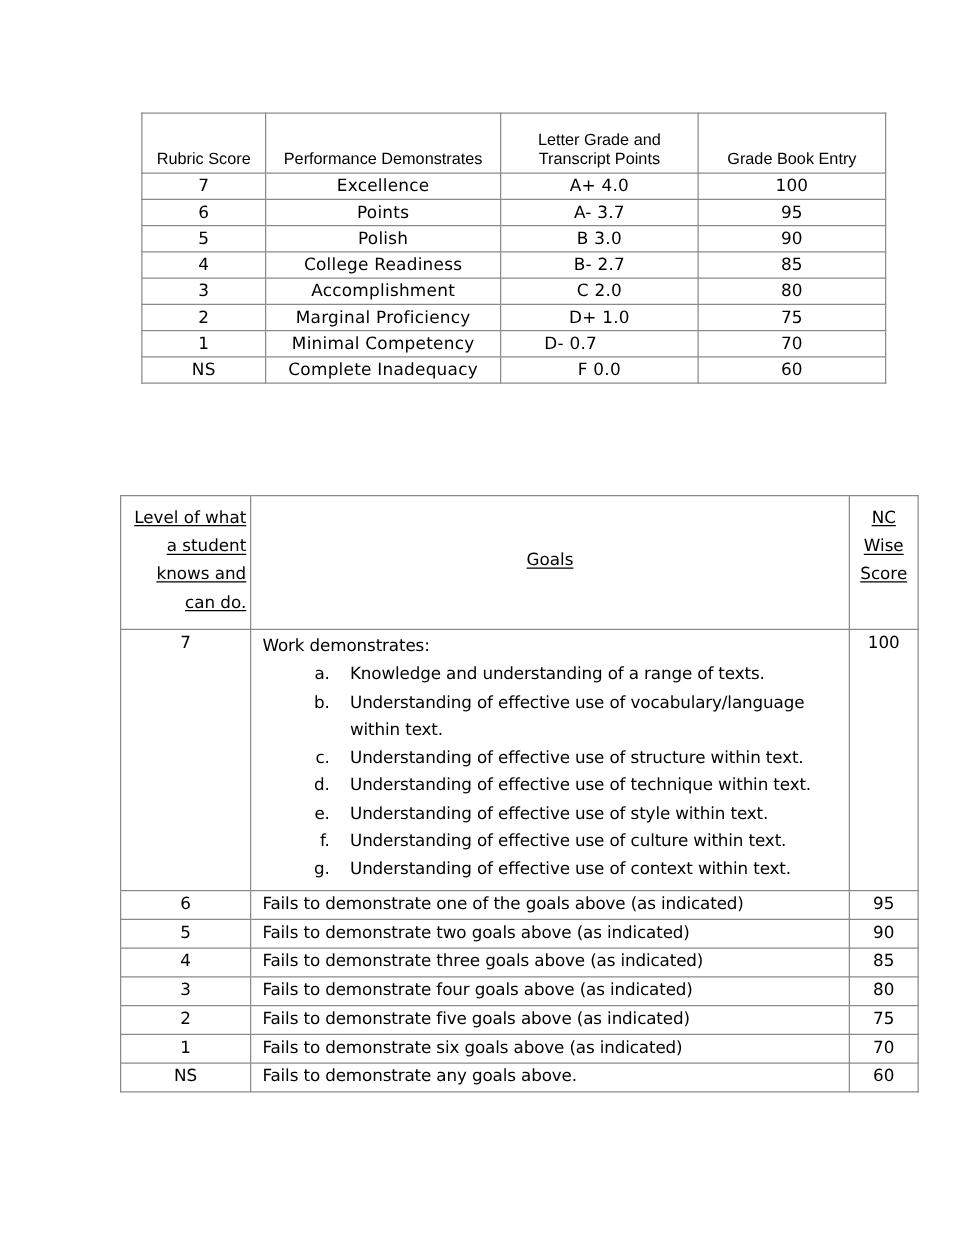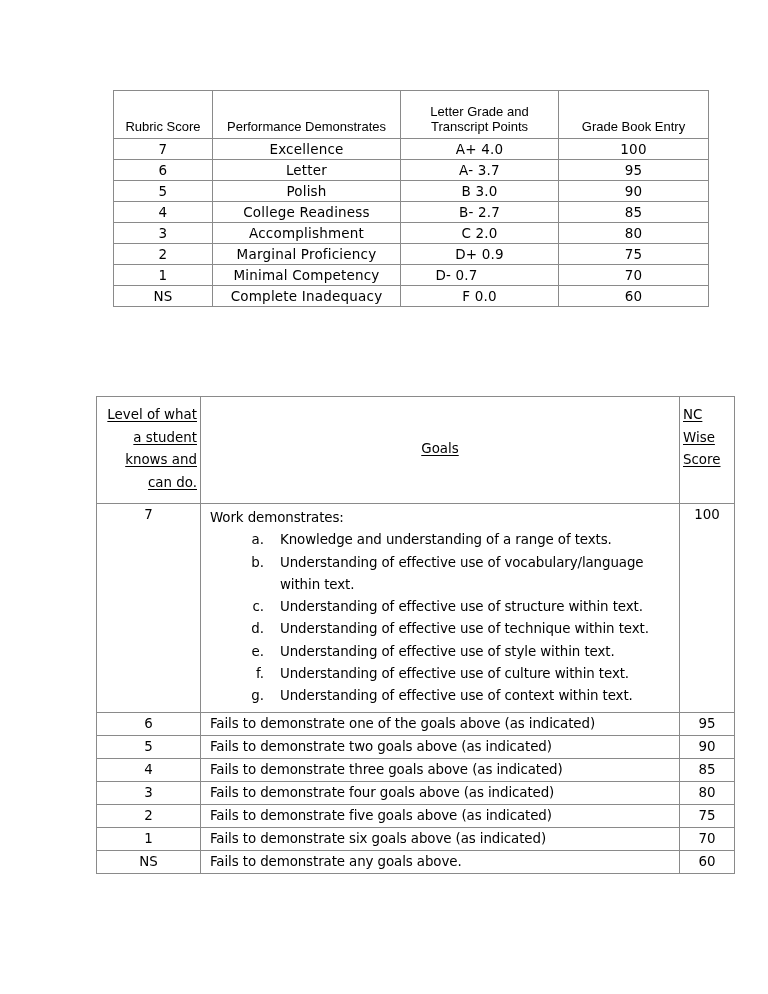--- a/index.html
+++ b/index.html
@@ -119,21 +119,21 @@
   #goals-rubric-table thead th.h-level { text-align: center; }
   #goals-rubric-table thead th.h-level span:first-child { text-align: right; }
   #goals-rubric-table thead th.h-goals {
     text-align: center;
     vertical-align: middle;
   }
   #goals-rubric-table thead th.h-goals .u {
     text-decoration: underline;
     text-underline-offset: 2px;
   }
-  #goals-rubric-table thead th.h-score { text-align: left; }
+  #goals-rubric-table thead th.h-score { text-align: center; }
 
   #goals-rubric-table tbody td.lvl {
     text-align: center;
     vertical-align: top;
     font-family: "DejaVu Sans", sans-serif;
     font-size: 13.4px;
     padding-top: 3px;
   }
   #goals-rubric-table tbody td.score {
     text-align: center;
@@ -199,21 +199,21 @@
     </thead>
     <tbody>
       <tr>
         <td>7</td>
         <td>Excellence</td>
         <td>A+  4.0</td>
         <td>100</td>
       </tr>
       <tr>
         <td>6</td>
-        <td>Letter</td>
+        <td>Points</td>
         <td>A- 3.7</td>
         <td>95</td>
       </tr>
       <tr>
         <td>5</td>
         <td>Polish</td>
         <td>B  3.0</td>
         <td>90</td>
       </tr>
       <tr>
@@ -224,21 +224,21 @@
       </tr>
       <tr>
         <td>3</td>
         <td>Accomplishment</td>
         <td>C  2.0</td>
         <td>80</td>
       </tr>
       <tr>
         <td>2</td>
         <td>Marginal Proficiency</td>
-        <td>D+ 0.9</td>
+        <td>D+ 1.0</td>
         <td>75</td>
       </tr>
       <tr>
         <td>1</td>
         <td>Minimal Competency</td>
         <td class="lg-shift">D- 0.7</td>
         <td>70</td>
       </tr>
       <tr>
         <td>NS</td>

